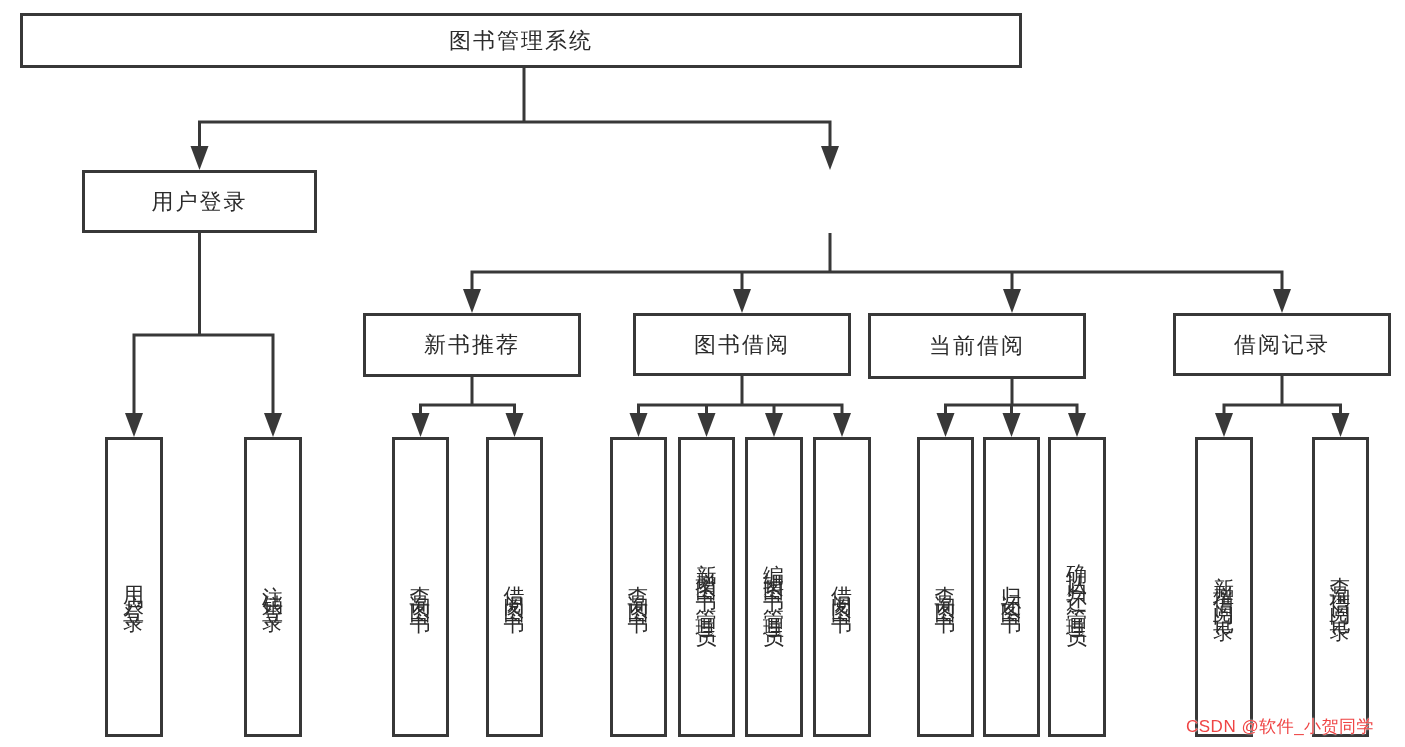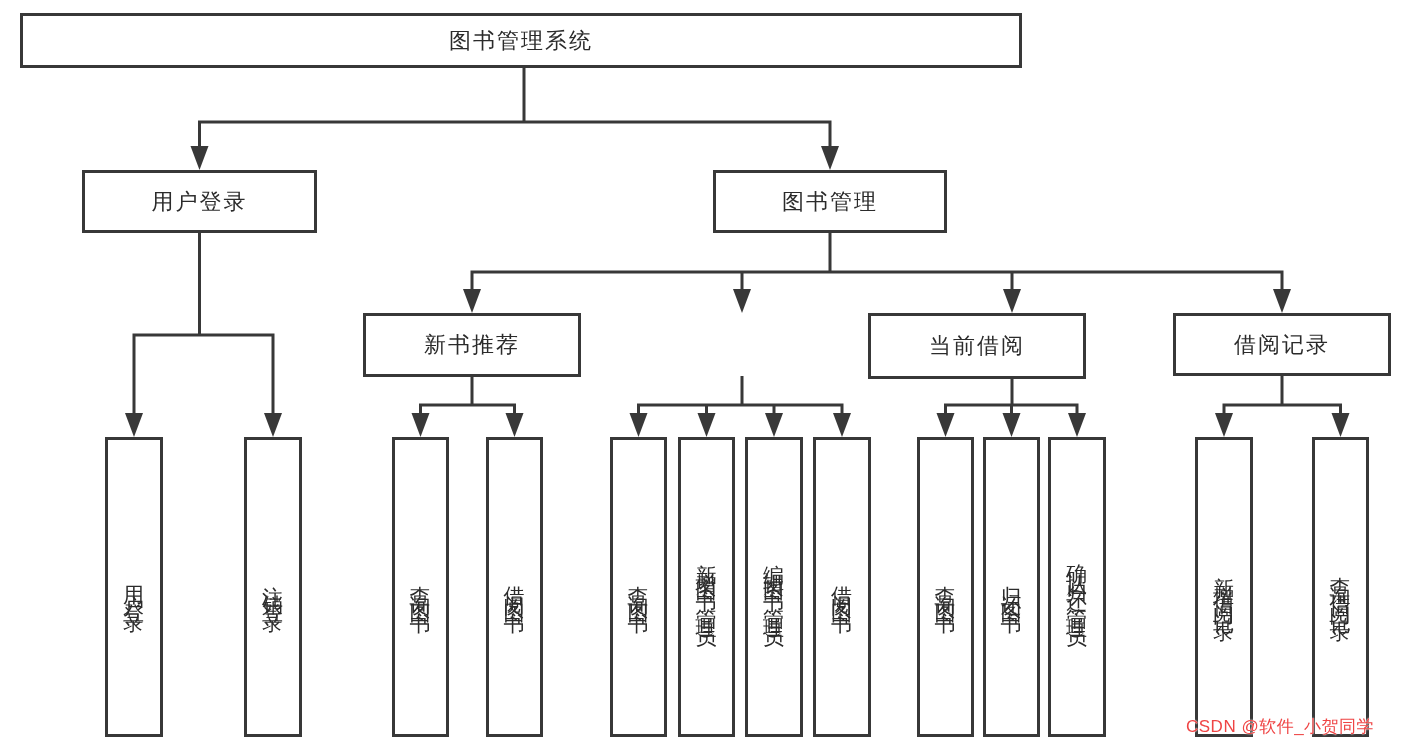--- a/index.html
+++ b/index.html
@@ -53,26 +53,26 @@
     <path d="M1215 413 H1233 L1224 437 Z M1331.5 413 H1349.5 L1340.5 437 Z" fill="#383838" stroke="none"></path>
   </svg>
 
   <div class="box hbox" style="left:20px;top:13px;width:1002px;height:55px">
     <span>图书管理系统</span>
   </div>
 
   <div class="box hbox" style="left:82px;top:170px;width:235px;height:63px">
     <span>用户登录</span>
   </div>
-  <div class="box hbox" style="left:713px;top:170px;width:234px;height:63px">
-    <span>图书管理</span>
-  </div>
 
   <div class="box hbox" style="left:363px;top:313px;width:218px;height:64px">
     <span>新书推荐</span>
+  </div>
+  <div class="box hbox" style="left:633px;top:313px;width:218px;height:63px">
+    <span>图书借阅</span>
   </div>
   <div class="box hbox" style="left:868px;top:313px;width:218px;height:66px">
     <span>当前借阅</span>
   </div>
   <div class="box hbox" style="left:1173px;top:313px;width:218px;height:63px">
     <span>借阅记录</span>
   </div>
 
   <div class="box vbox" style="left:105px;top:437px;width:58px;height:300px">
     <span>用户登录</span>

